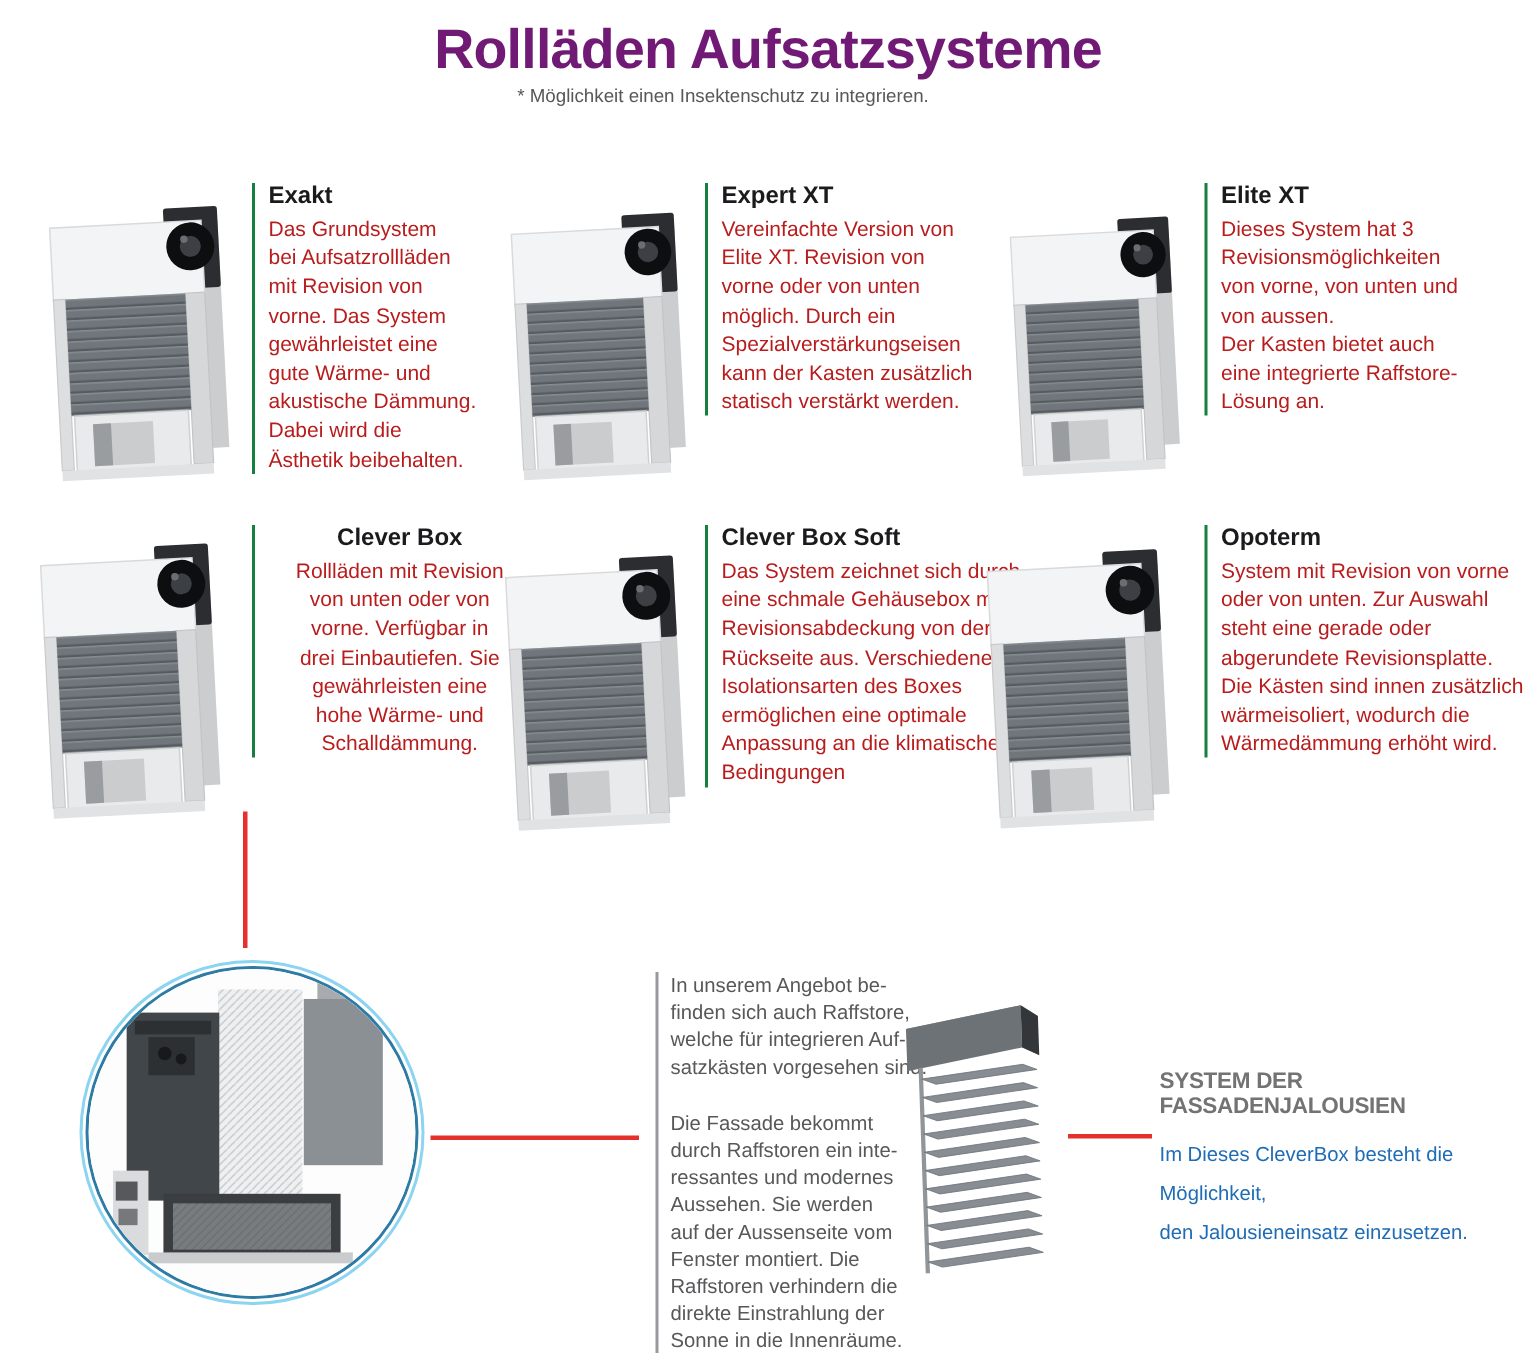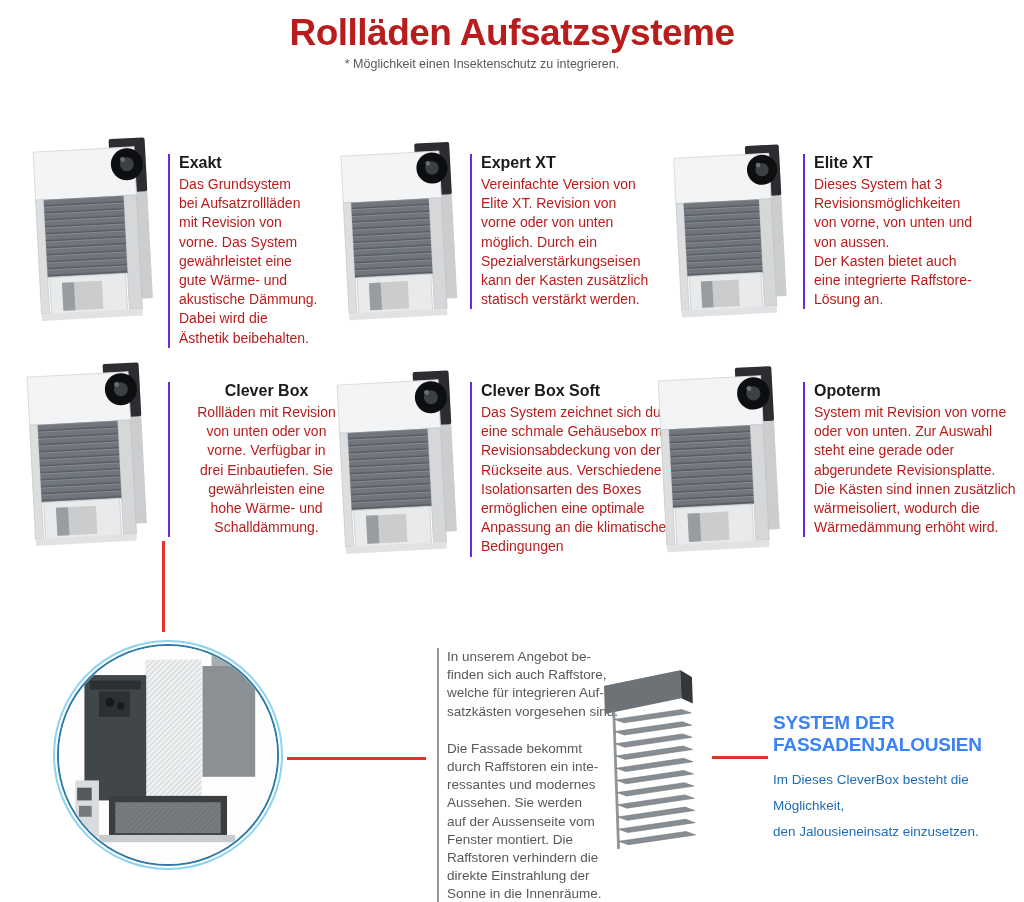--- a/index.html
+++ b/index.html
@@ -6,33 +6,32 @@
   .page{
     position:relative;
     width:1024px;height:902px;
     background:#ffffff;
     font-family:"Liberation Sans", sans-serif;
     overflow:hidden;
   }
   
   .hdr{position:absolute;top:12px;left:0;width:1024px;text-align:center;}
   .hdr h1{
-    margin:0;font-size:37px;font-weight:700;color:#b91c1c;letter-spacing:-0.5px;
+    margin:0;font-size:37px;font-weight:700;color:#701a75;letter-spacing:-0.5px;
   }
   .hdr .sub{
     position:relative;left:-30px;margin-top:3px;
     font-size:12.5px;color:#57585a;
   }
   
   .prod-img{position:absolute;}
   .prod-txt{
     position:absolute;
-    border-left:2px solid #6d28d9;
+    border-left:2px solid #15803d;
     padding-left:9px;
-    margin-top:32px;
   }
   .prod-txt h2{
     margin:0 0 3px 0;font-size:16px;font-weight:700;color:#1b1b1d;
   }
   .prod-txt p{
     margin:0;font-size:14px;line-height:19.2px;color:#b91c1c;white-space:pre-line;
   }
   .img-0{left:24px;top:127px;width:142px;height:196px;}
   .img-1{left:333px;top:129px;width:136px;height:196px;}
   .img-2{left:666px;top:129px;width:132px;height:196px;}
@@ -66,21 +65,21 @@
   }
   .raff-txt p{
     margin:0;font-size:13.5px;line-height:18.2px;color:#57585a;white-space:pre-line;
   }
   .raff-txt p + p{margin-top:19px;}
   
   .raff-img{position:absolute;left:597px;top:652px;width:122px;height:205px;}
   
   .jal{position:absolute;left:773px;top:712px;width:245px;}
   .jal h3{
-    margin:0;font-size:19px;font-weight:700;color:#3b82f6;letter-spacing:-0.2px;
+    margin:0;font-size:15px;font-weight:700;color:#737373;letter-spacing:-0.2px;
   }
   .jal p{
     margin:11px 0 0 0;font-size:13.5px;line-height:26px;color:#1e6cb5;white-space:pre-line;
   }
   .defs-holder{position:absolute;width:0;height:0;overflow:hidden;}
 </style>
 </head>
 <body>
 
 <svg class="defs-holder" xmlns="http://www.w3.org/2000/svg" aria-hidden="true">

